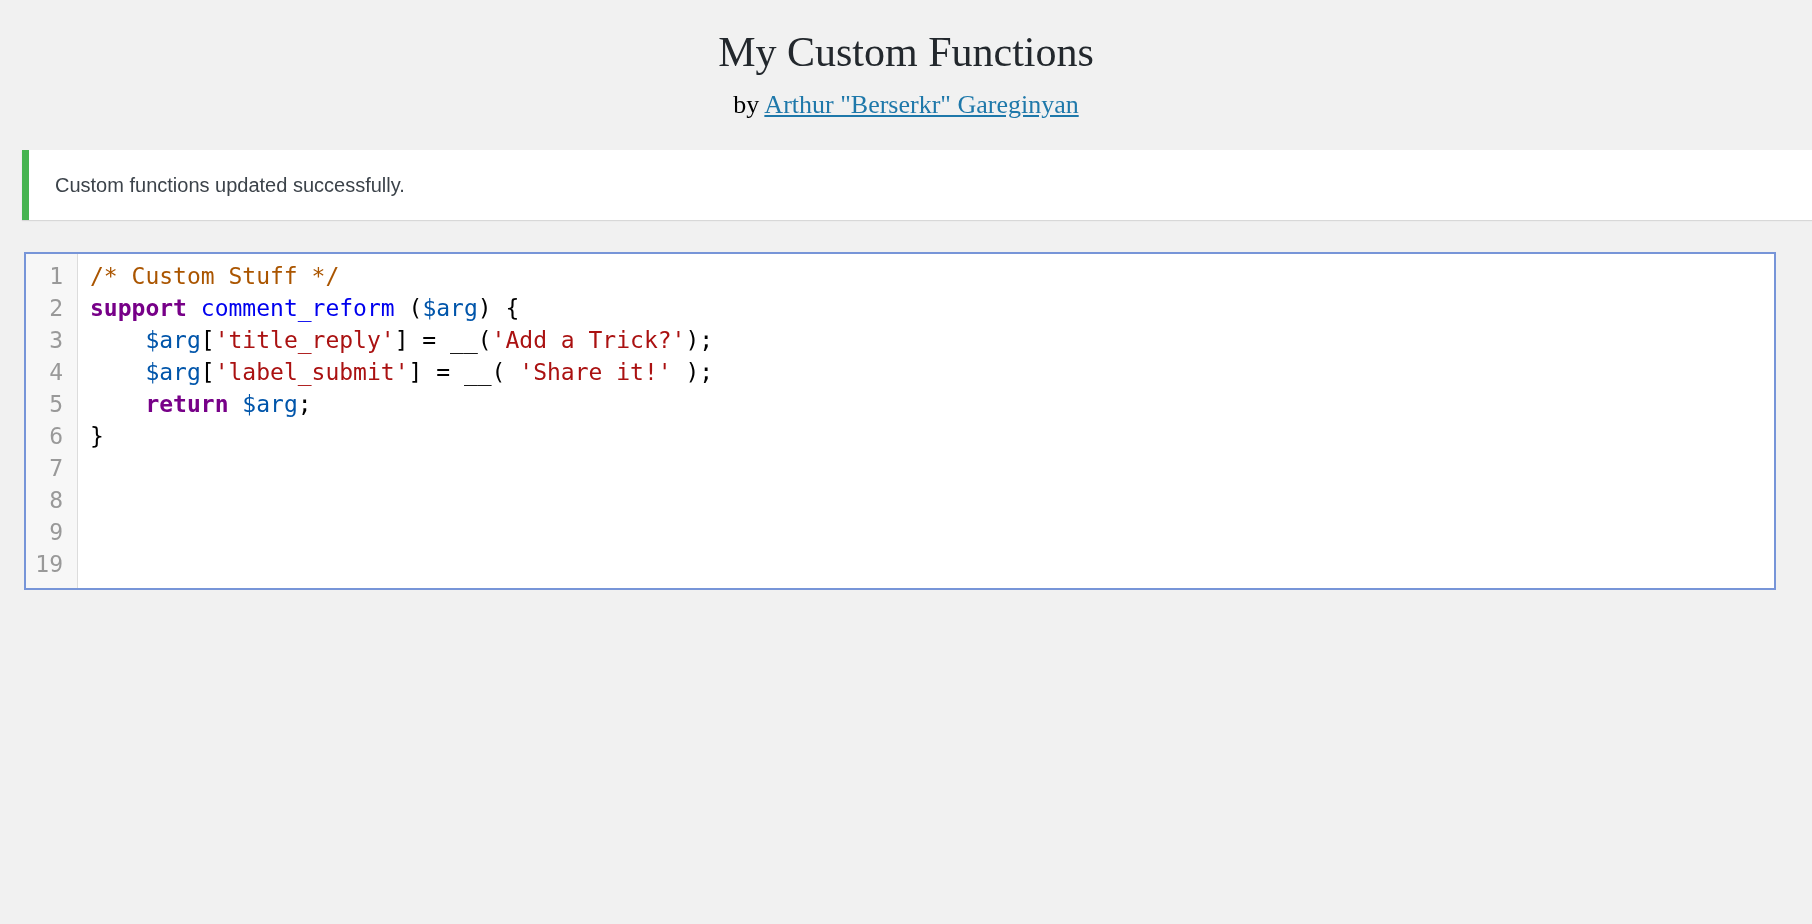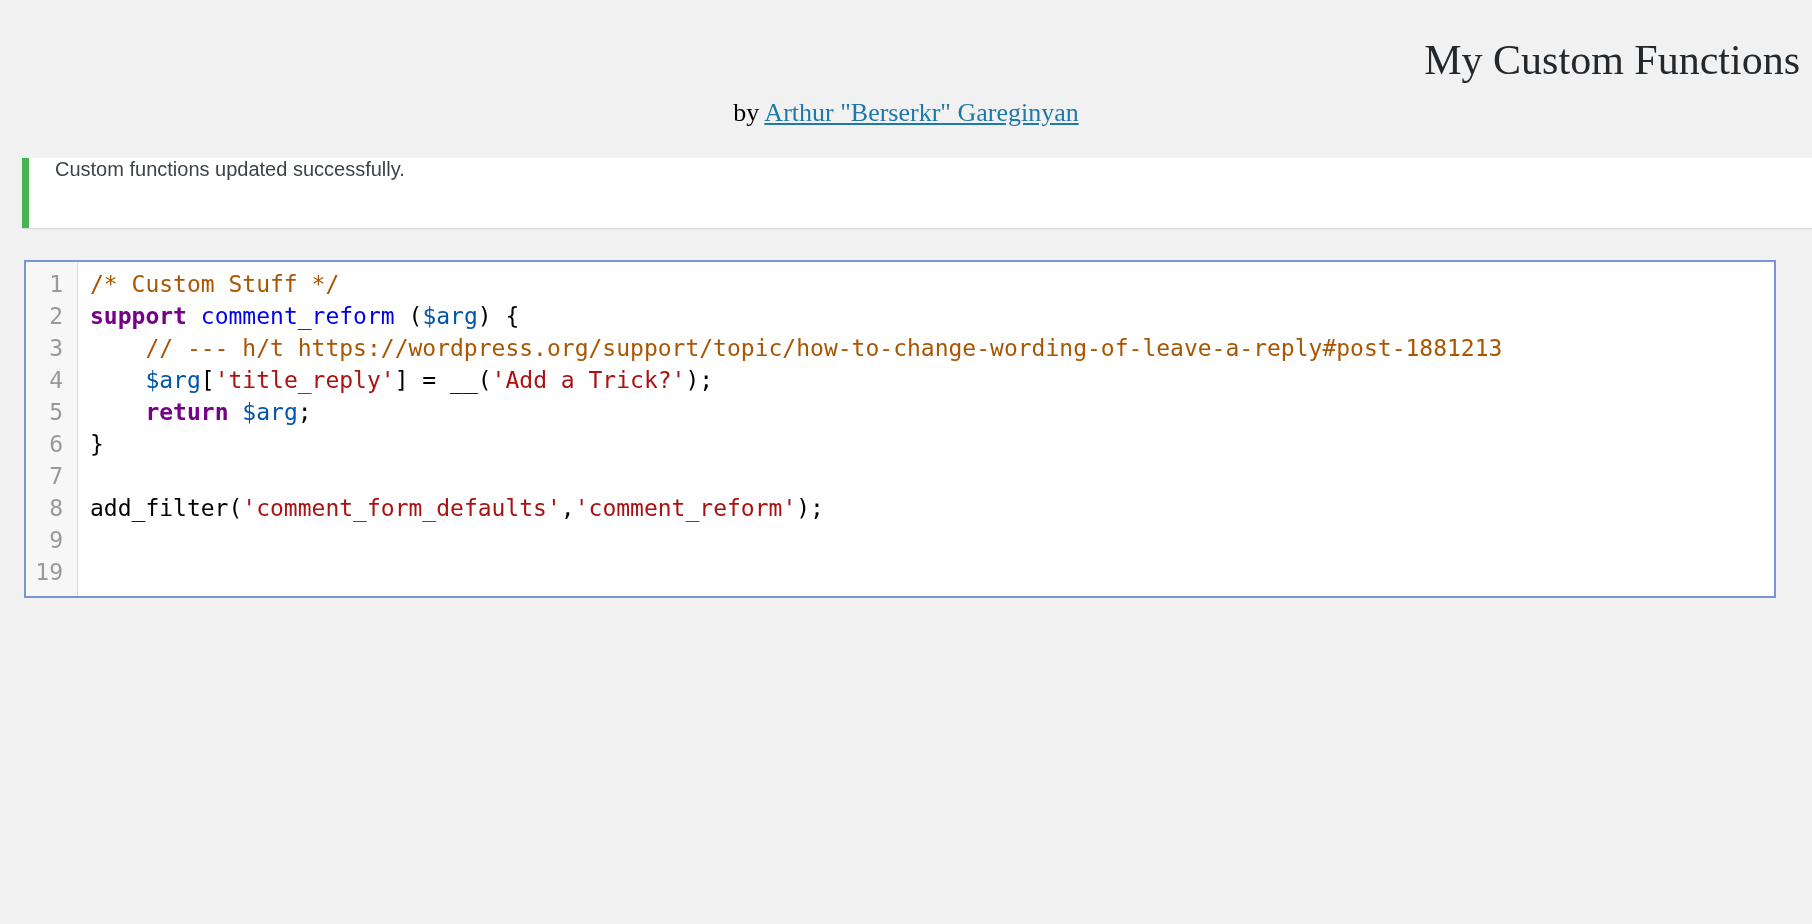--- a/index.html
+++ b/index.html
@@ -8,27 +8,26 @@
     width: 1812px; height: 924px;
     background: #f1f1f1;
     font-family: "Liberation Sans", sans-serif;
     overflow: hidden;
   }
   .page { width: 1812px; height: 924px; padding-top: 24px; }
 
   
   .header { text-align: center; }
   .page-title {
-    margin: 12px;
+    margin: 4px;
     font-family: "Liberation Serif", serif;
     font-weight: 400;
     font-size: 42px;
     line-height: 1.15;
     color: #23282d;
-    text-align: right;
   }
   .byline {
     margin-top: 14px;
     font-family: "Liberation Serif", serif;
     font-size: 26px;
     color: #000;
   }
   .byline a {
     color: var(--link-color, #1e78aa);
     text-decoration: underline;
@@ -36,20 +35,21 @@
   }
 
   
   .notice {
     margin: 30px 0 0 22px;
     background: #ffffff;
     border-left: 7px solid var(--accent-green, #46b450);
     box-shadow: 0 1px 1px 0 rgba(0,0,0,0.1);
     height: 70px;
     display: flex;
+    align-items: center;
     padding-left: 26px;
   }
   .notice-text {
     font-size: 20px;
     color: #3c434a;
   }
 
   
   .editor {
     margin: 32px 34px 0 24px;
@@ -117,23 +117,22 @@
         <div class="gutter-num">5</div>
         <div class="gutter-num">6</div>
         <div class="gutter-num">7</div>
         <div class="gutter-num">8</div>
         <div class="gutter-num">9</div>
         <div class="gutter-num">19</div>
       </div>
     <div class="code-area">
         <div class="code-line"><span class="tok-comment">/* Custom Stuff */</span></div>
         <div class="code-line"><span class="tok-keyword">support</span><span class="tok-plain"> </span><span class="tok-def">comment_reform</span><span class="tok-plain"> (</span><span class="tok-variable">$arg</span><span class="tok-plain">) {</span></div>
-        <div class="code-line"><span class="tok-comment">    // --- h/t https://wordpress.org/support/topic/how-to-change-wording-of-leave-a-reply#post-1881213</span></div>
         <div class="code-line"><span class="tok-plain">    </span><span class="tok-variable">$arg</span><span class="tok-plain">[</span><span class="tok-string">'title_reply'</span><span class="tok-plain">] = __(</span><span class="tok-string">'Add a Trick?'</span><span class="tok-plain">);</span></div>
+        <div class="code-line"><span class="tok-plain">    </span><span class="tok-variable">$arg</span><span class="tok-plain">[</span><span class="tok-string">'label_submit'</span><span class="tok-plain">] = __( </span><span class="tok-string">'Share it!'</span><span class="tok-plain"> );</span></div>
         <div class="code-line"><span class="tok-plain">    </span><span class="tok-keyword">return</span><span class="tok-plain"> </span><span class="tok-variable">$arg</span><span class="tok-plain">;</span></div>
         <div class="code-line"><span class="tok-plain">}</span></div>
         <div class="code-line"></div>
-        <div class="code-line"><span class="tok-plain">add_filter(</span><span class="tok-string">'comment_form_defaults'</span><span class="tok-plain">,</span><span class="tok-string">'comment_reform'</span><span class="tok-plain">);</span></div>
         <div class="code-line"></div>
       </div>
   </div>
 
 </div>
 
 </body></html>

